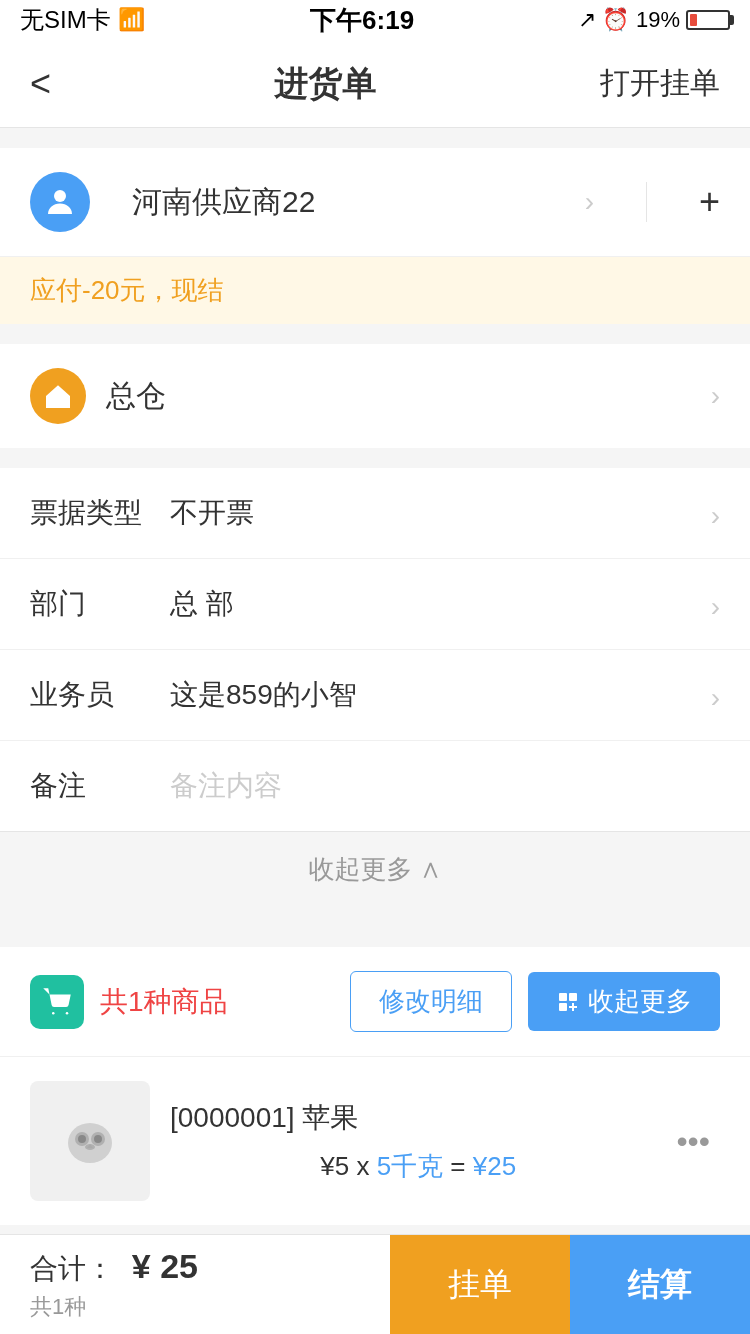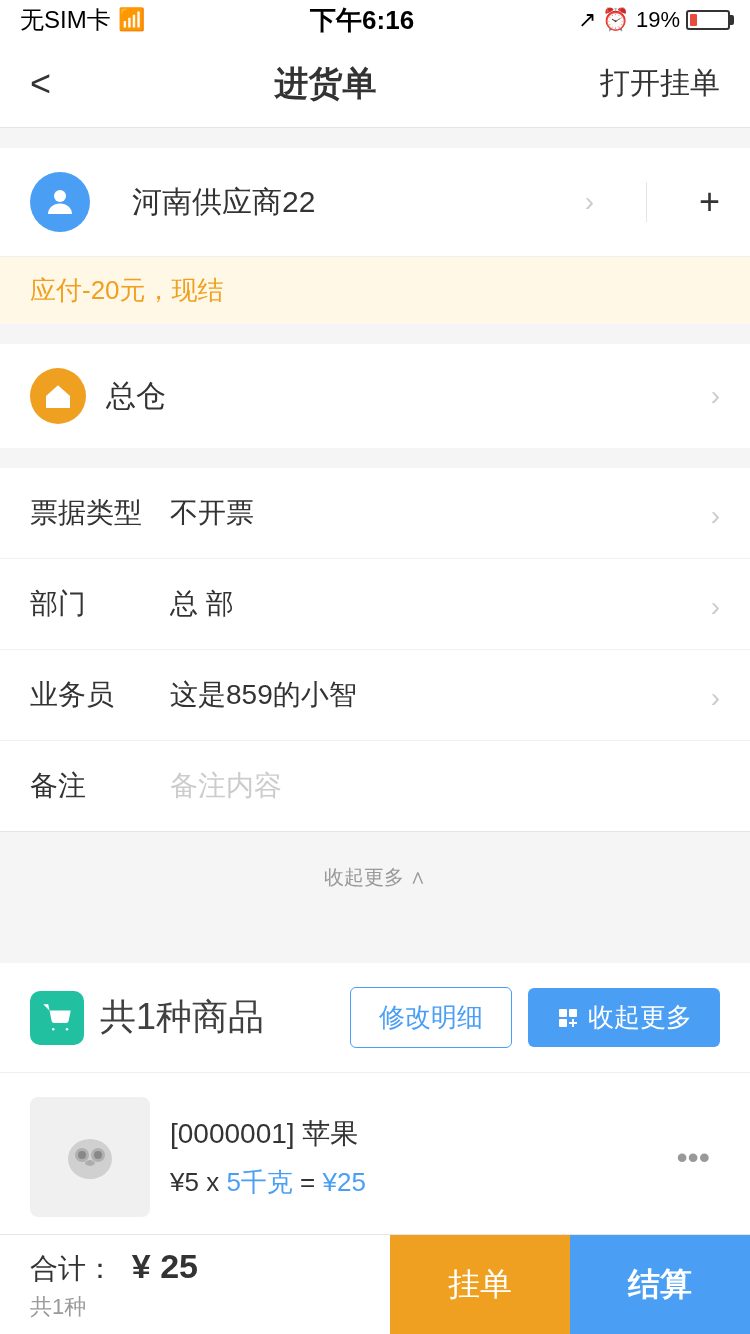--- a/index.html
+++ b/index.html
@@ -196,22 +196,22 @@
       flex: 1;
       font-size: 28px;
       color: #ccc;
       margin-left: 20px;
     }
 
     
     .collapse-bar {
       background: #f5f5f5;
       text-align: center;
-      padding: 32px;
-      font-size: 20px;
+      padding: 20px;
+      font-size: 26px;
       color: #999;
       cursor: pointer;
       border-top: 1px solid #e5e5e5;
     }
 
     
     .product-header {
       background: #fff;
       display: flex;
       align-items: center;
@@ -222,22 +222,22 @@
     .product-icon {
       width: 54px; height: 54px;
       border-radius: 10px;
       background: #20c0a0;
       display: flex; align-items: center; justify-content: center;
       margin-right: 16px;
     }
     .product-icon svg { width: 30px; height: 30px; fill: white; }
     .product-count {
       flex: 1;
-      font-size: 36px;
-      color: #404040;
+      font-size: 28px;
+      color: #ef4444;
     }
     .btn-modify {
       border: 1px solid #4a9ff5;
       color: #4a9ff5;
       background: #fff;
       border-radius: 6px;
       padding: 12px 28px;
       font-size: 26px;
       margin-right: 16px;
       cursor: pointer;
@@ -273,20 +273,21 @@
     .product-thumb svg { width: 60px; height: 60px; fill: #ccc; }
     .product-info { flex: 1; }
     .product-name {
       font-size: 28px;
       color: #333;
       margin-bottom: 12px;
     }
     .product-price {
       font-size: 26px;
       color: #333;
+      text-align: center;
     }
     .product-price .highlight { color: #4a9ff5; }
     .product-more {
       color: #999;
       font-size: 32px;
       cursor: pointer;
       padding: 10px;
     }
 
     
@@ -346,21 +347,21 @@
     .wifi-icon { font-size: 22px; }
   </style>
 </head>
 <body>
 
 <div class="status-bar">
   <div class="status-left">
     <span>无SIM卡</span>
     <span class="wifi-icon">📶</span>
   </div>
-  <div class="status-center">下午6:16</div>
+  <div class="status-center">下午6:19</div>
   <div class="status-right">
     <span>↗</span>
     <span>⏰</span>
     <span>19%</span>
     <div class="battery-icon">
       <div class="battery-fill"></div>
     </div>
   </div>
 </div>
 

